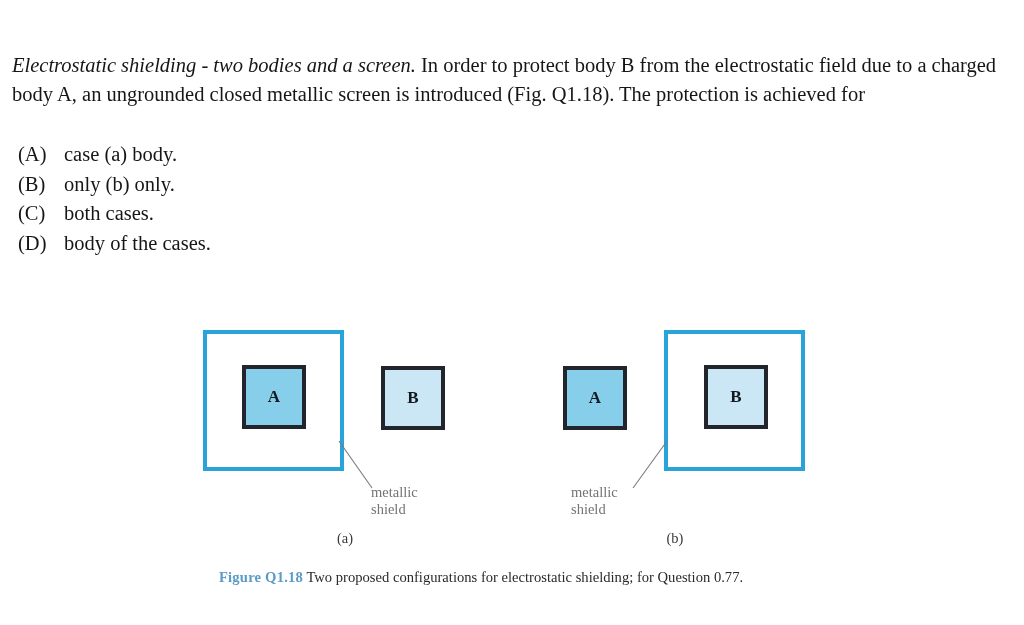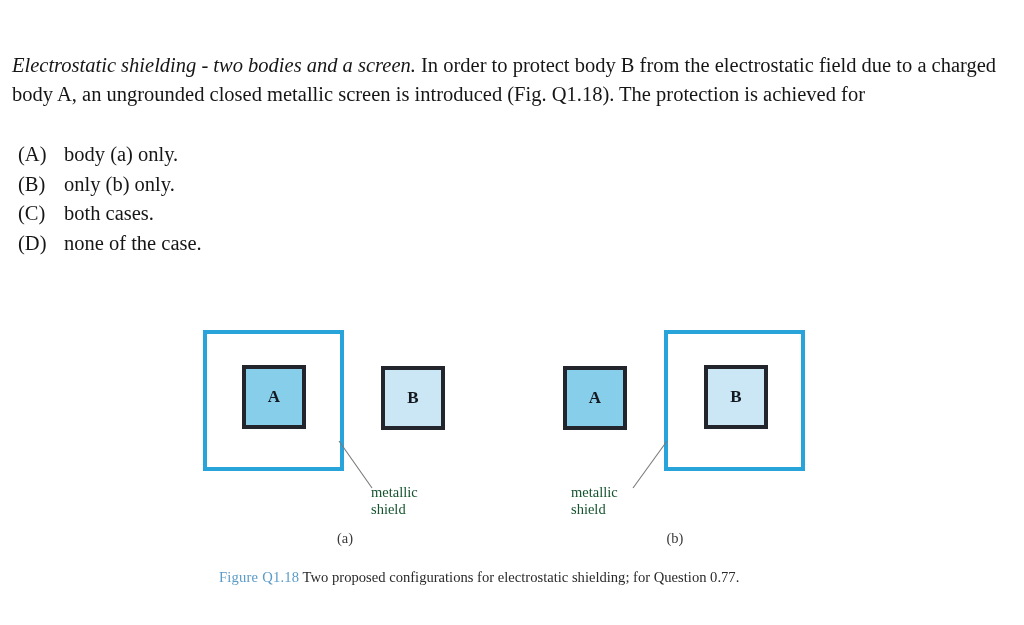--- a/index.html
+++ b/index.html
@@ -92,21 +92,21 @@
 
   .leader-svg {
     position: absolute;
     overflow: visible;
   }
   .callout-label {
     position: absolute;
     font-family: "Liberation Serif", "DejaVu Serif", serif;
     font-size: 14.5px;
     line-height: 17px;
-    color: #14532d;
+    color: #737373;
     white-space: pre-line;
   }
   .panel-label {
     position: absolute;
     font-family: "Liberation Serif", "DejaVu Serif", serif;
     font-size: 14.5px;
     color: #3A3A3A;
     text-align: center;
     width: 60px;
   }
@@ -117,49 +117,49 @@
     left: 219px;
     top: 568px;
     width: 600px;
     font-family: "Liberation Serif", "DejaVu Serif", serif;
     font-size: 14.6px;
     line-height: 18px;
     color: #2A2A2A;
   }
   #figure-caption .caption-lead {
     color: #5B9BC8;
-    font-weight: normal;
+    font-weight: bold;
     letter-spacing: 0.2px;
   }
 </style>
 </head>
 <body>
 
 <div id="question-block">
   <div id="question-text">
     <span class="stem-title">Electrostatic shielding - two bodies and a screen.</span><span> In order to protect body B from the electrostatic field due to a charged body A, an ungrounded closed metallic screen is introduced (Fig. Q1.18). The protection is achieved for</span>
   </div>
 </div>
 
 <div id="options-list">
   <div class="option-row">
     <span class="option-key">(A)</span>
-    <span class="option-label">body (a) only.</span>
+    <span class="option-label">case (a) body.</span>
   </div>
   <div class="option-row">
     <span class="option-key">(B)</span>
     <span class="option-label">only (b) only.</span>
   </div>
   <div class="option-row">
     <span class="option-key">(C)</span>
     <span class="option-label">both cases.</span>
   </div>
   <div class="option-row">
     <span class="option-key">(D)</span>
-    <span class="option-label">none of the case.</span>
+    <span class="option-label">body of the cases.</span>
   </div>
 </div>
 
 <div id="figure">
 
   <div class="fig-layer">
 
     <div class="shield-box" style="left:203px; top:330px; width:141px; height:141px;"></div>
 
     <div class="body-box fill-a" style="left:242px; top:365px; width:64px; height:64px;">

